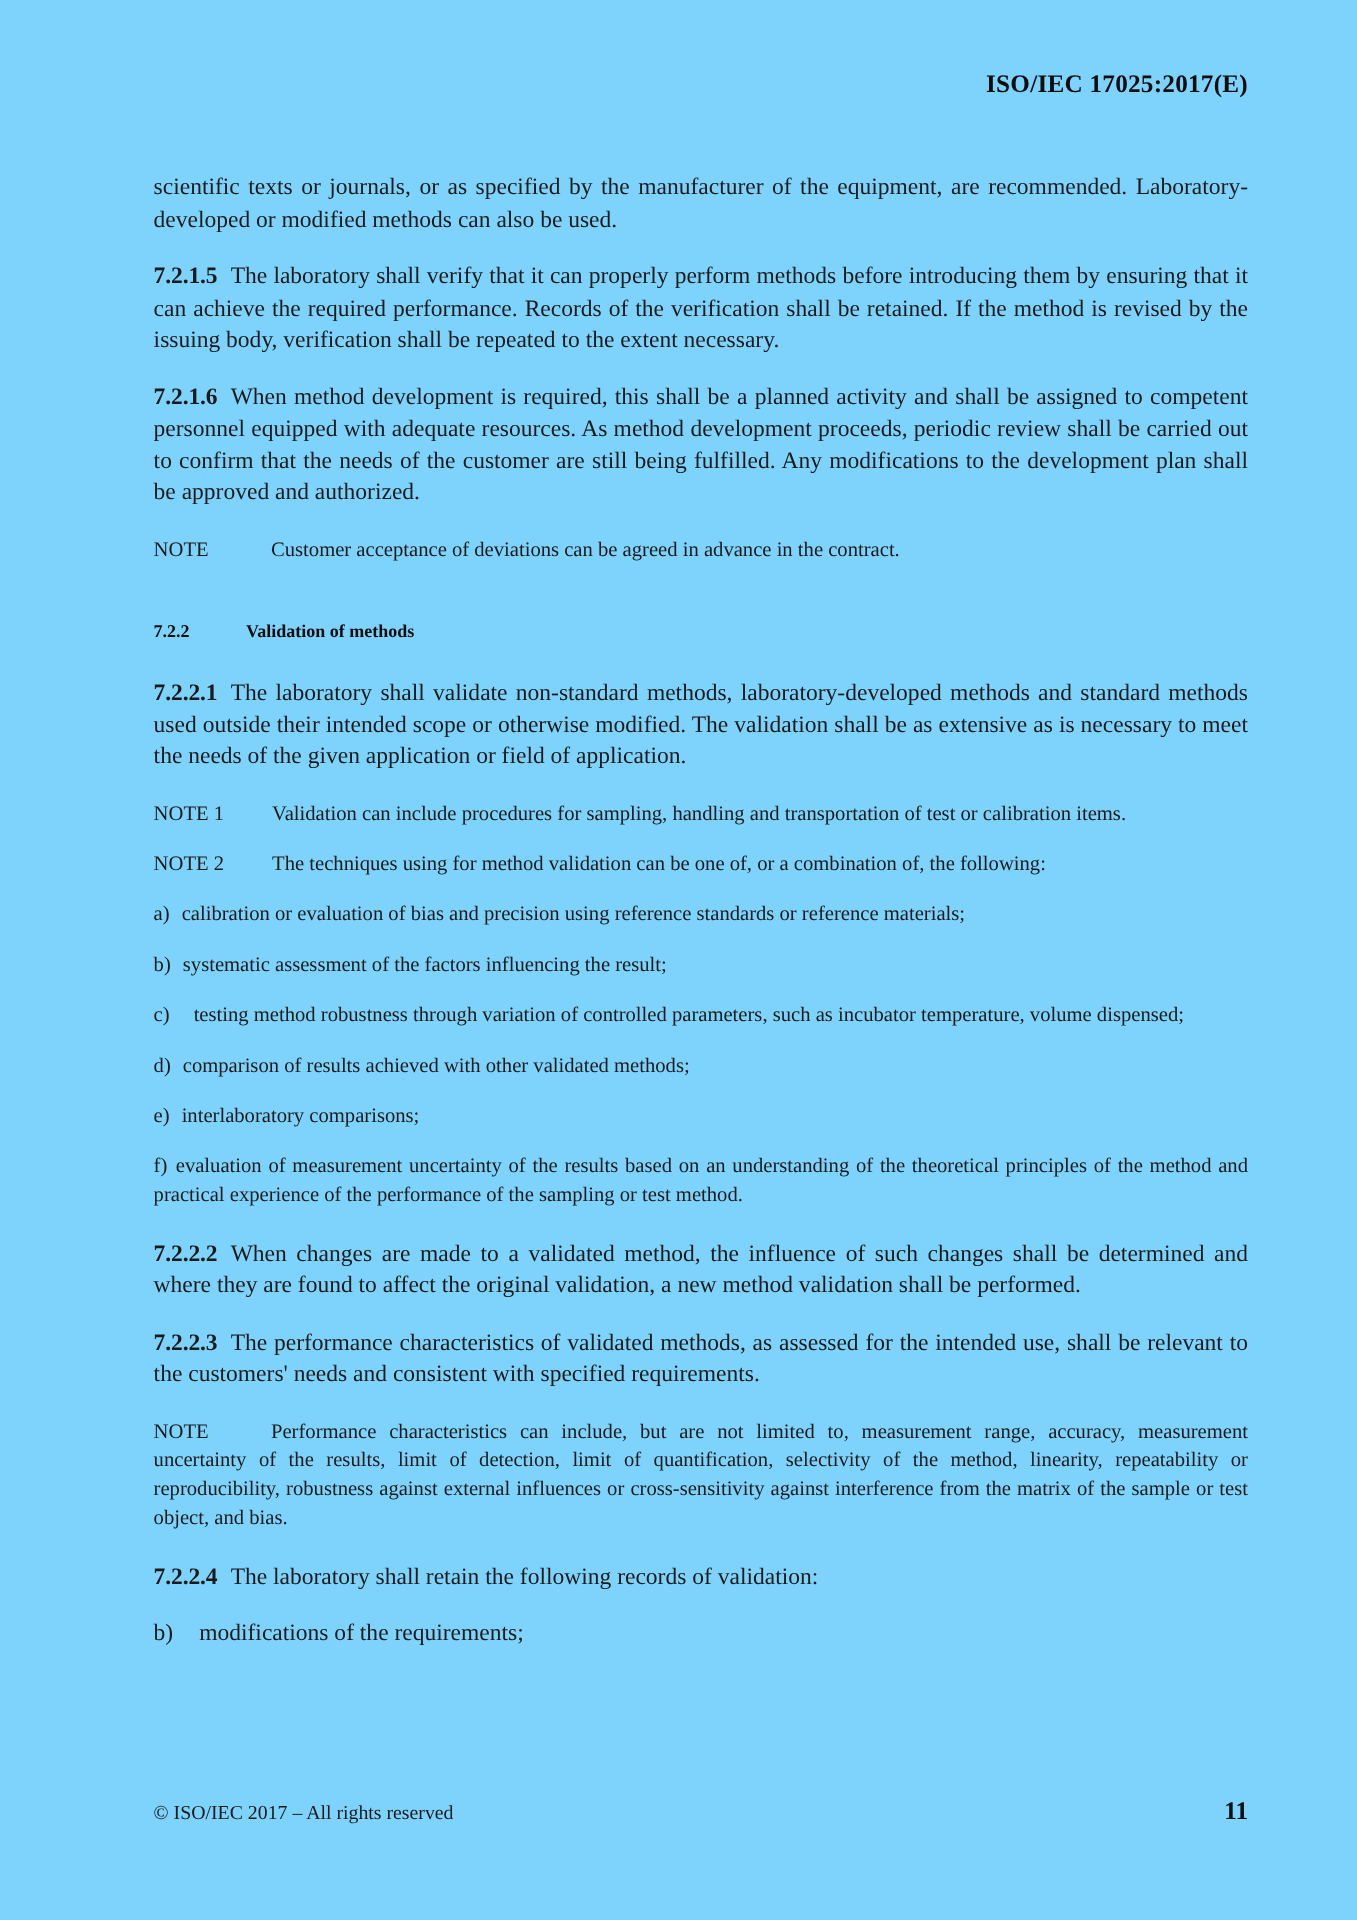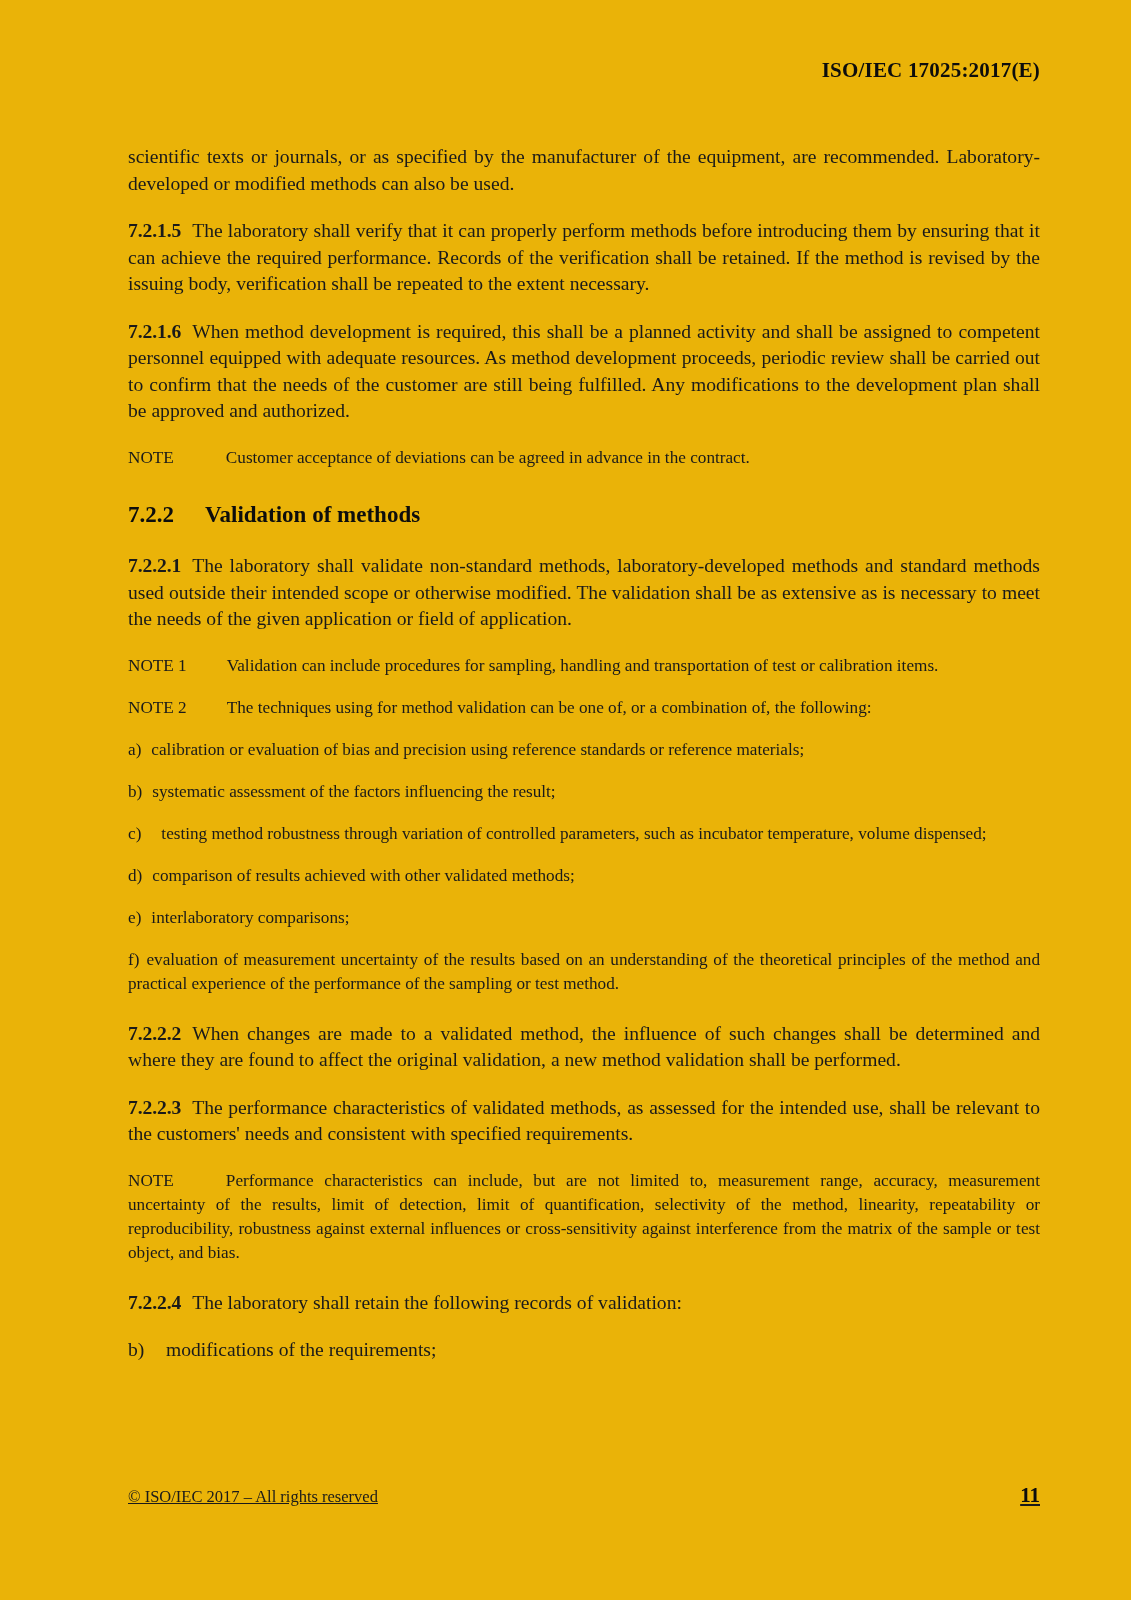--- a/index.html
+++ b/index.html
@@ -14,21 +14,21 @@
     color: #1a1a1a;
     -webkit-font-smoothing: antialiased;
   }
   .page {
     position: relative;
     width: 1131px;
     height: 1600px;
     box-sizing: border-box;
     padding: 0;
     overflow: hidden;
-    background: #eab308;
+    background: #7dd3fc;
   }
   .header {
     position: absolute;
     top: 58px;
     right: 91px;
     font-size: 21px;
     font-weight: bold;
     letter-spacing: 0.2px;
     color: #0d0d0d;
   }
@@ -49,24 +49,24 @@
     margin-bottom: 21px;
     color: #1a1a1a;
   }
   .body-para:last-child { margin-bottom: 0; }
   .num {
     font-weight: bold;
     letter-spacing: -0.1px;
   }
   .num-gap { display: inline-block; width: 11px; }
   .heading {
-    font-size: 23px;
+    font-size: 15px;
     line-height: 26.5px;
     font-weight: bold;
-    margin-top: 32px;
+    margin-top: 44px;
     margin-bottom: 25px;
     color: #0d0d0d;
     font-family: Liberation Serif, serif;
   }
   .heading .h-num { display: inline-block; width: 77px; }
   .note {
     font-size: 17.2px;
     line-height: 24px;
     text-align: justify;
     text-justify: inter-word;
@@ -93,25 +93,24 @@
     line-height: 26.5px;
     text-align: left;
     margin-bottom: 19px;
     color: #1a1a1a;
   }
   .bl-mark { display: inline-block; width: 38px; }
   .footer {
     position: absolute;
     left: 128px;
     right: 91px;
-    bottom: 92px;
+    bottom: 78px;
     display: flex;
     align-items: baseline;
     justify-content: space-between;
-    text-decoration: underline;
   }
   .footer-left {
     font-size: 16.5px;
     color: #1a1a1a;
   }
   .footer-right {
     font-size: 21px;
     font-weight: bold;
     color: #0d0d0d;
   }

